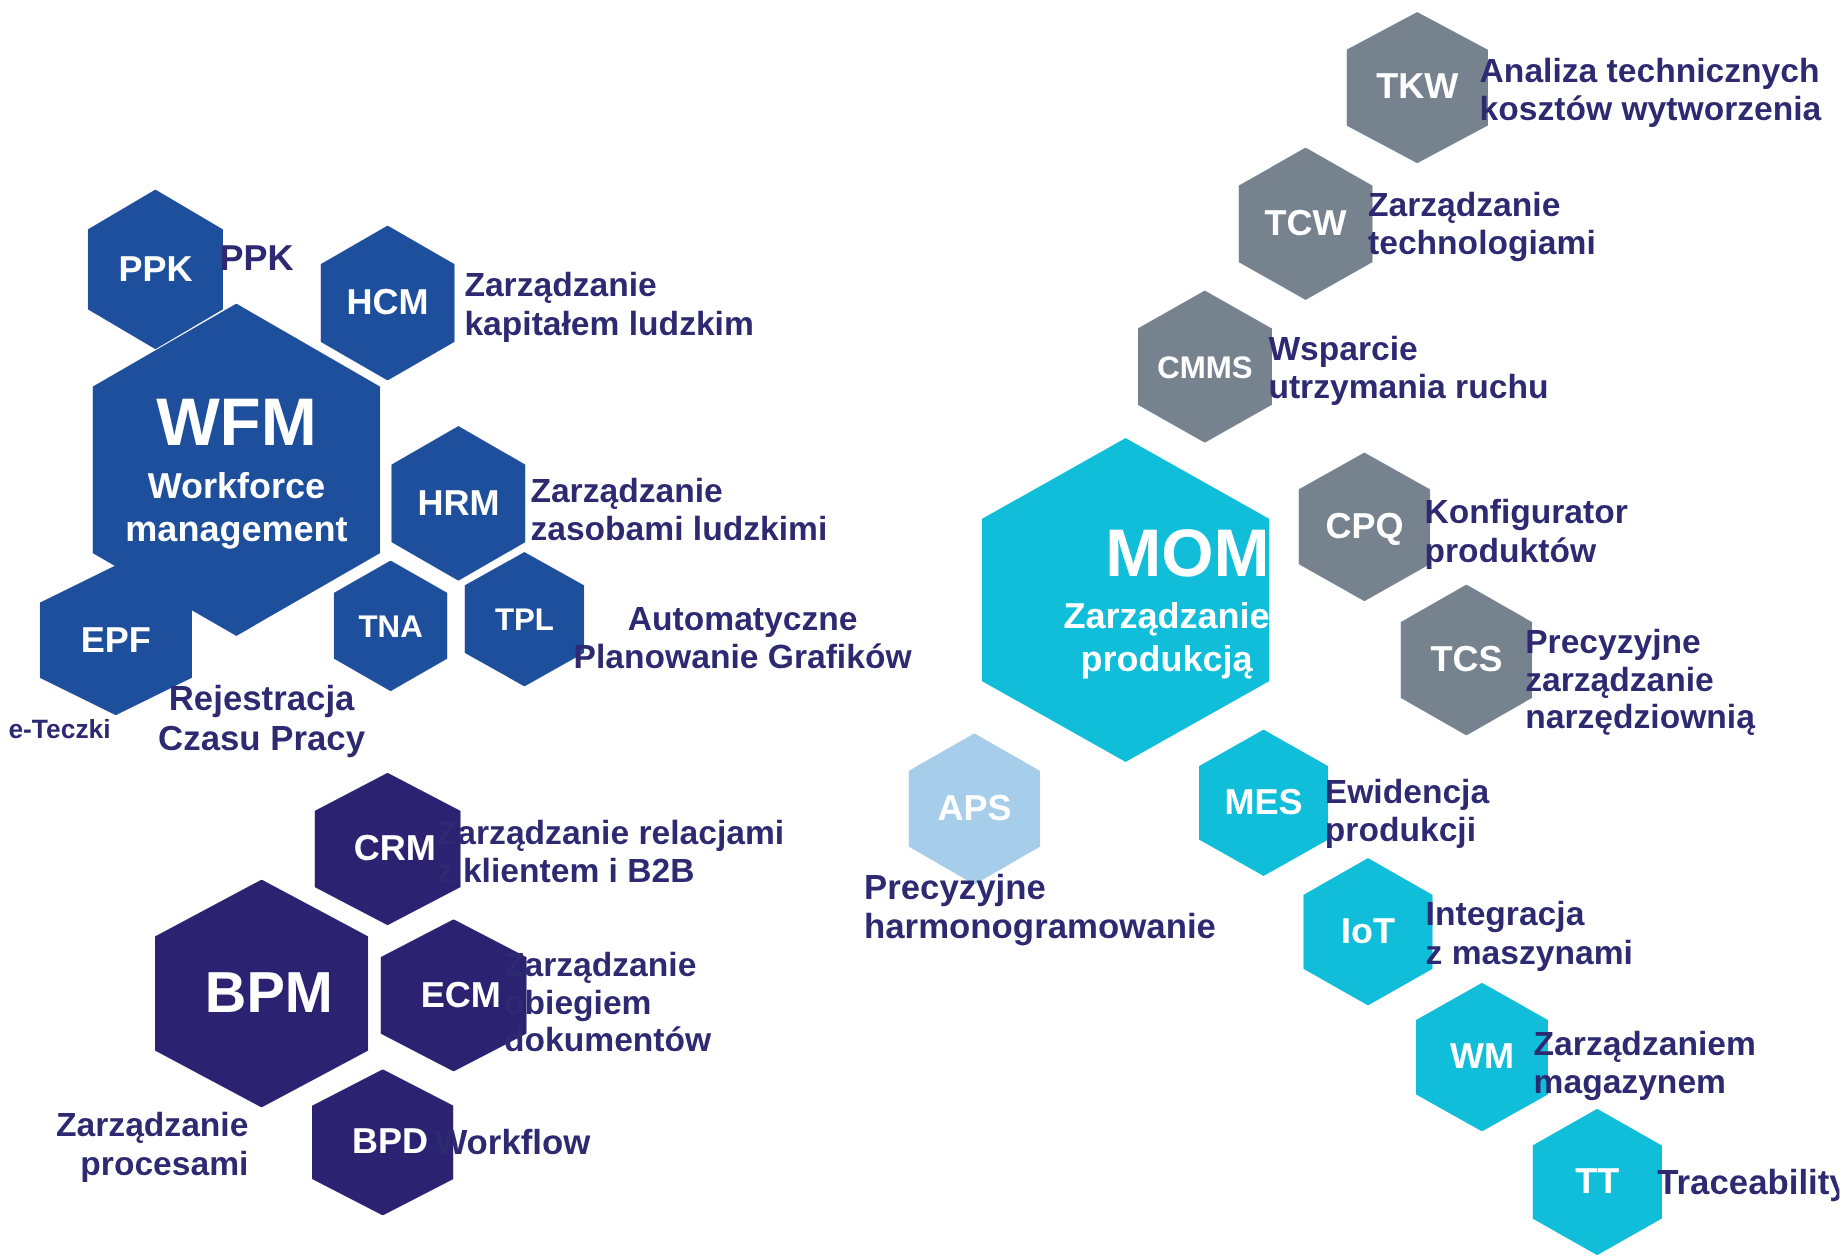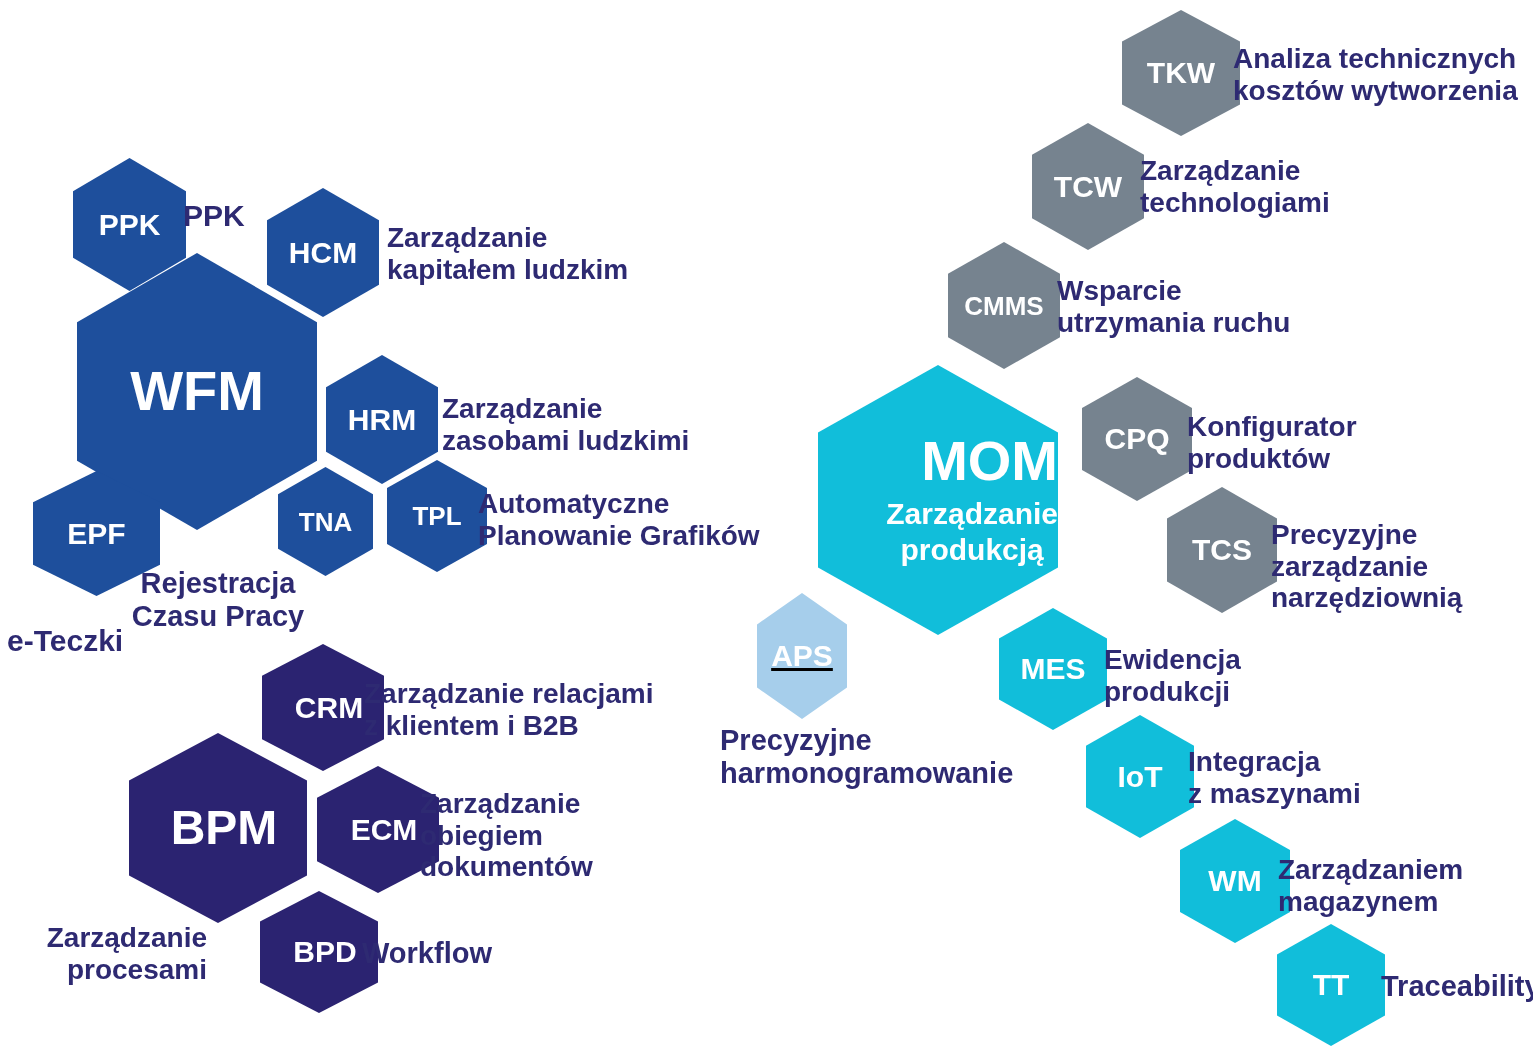--- a/index.html
+++ b/index.html
@@ -70,43 +70,45 @@
     <div class="desc" style="left:183px;top:199px;font-size:30px;">PPK</div>
 
     <div class="hex c-blue" style="left:247px;top:188px;width:112px;height:129px;">
       <span class="code">HCM</span>
     </div>
     <div class="desc" style="left:387px;top:222px;">Zarządzanie
 kapitałem ludzkim</div>
 
     <div class="hex c-blue" style="left:57px;top:253px;width:240px;height:277px;">
       <span class="big-title">WFM</span>
+      <span class="big-sub">Workforce
+management</span>
     </div>
 
     <div class="hex c-blue" style="left:306px;top:355px;width:112px;height:129px;">
       <span class="code">HRM</span>
     </div>
     <div class="desc" style="left:442px;top:393px;">Zarządzanie
 zasobami ludzkimi</div>
 
     <div class="hex c-blue" style="left:13px;top:471px;width:127px;height:125px;">
       <span class="code">EPF</span>
     </div>
-    <div class="desc" style="left:7px;top:624px;font-size:30px;">e-Teczki</div>
+    <div class="desc" style="left:7px;top:596px;font-size:22px;">e-Teczki</div>
 
     <div class="hex c-blue" style="left:258px;top:467px;width:95px;height:109px;">
       <span class="code code-sm">TNA</span>
     </div>
     <div class="desc t-center" style="left:128px;top:567px;width:180px;font-size:29px;">Rejestracja
 Czasu Pracy</div>
 
     <div class="hex c-blue" style="left:367px;top:460px;width:100px;height:112px;">
       <span class="code code-sm">TPL</span>
     </div>
-    <div class="desc" style="left:478px;top:488px;">Automatyczne
+    <div class="desc" style="left:478px;top:500px;text-align:center;">Automatyczne
 Planowanie Grafików</div>
   </section>
 
   <section>
     <div class="hex c-navy" style="left:242px;top:644px;width:110px;height:127px;">
       <span class="code">CRM</span>
     </div>
     <div class="desc" style="left:364px;top:678px;">Zarządzanie relacjami
 z klientem i B2B</div>
 
@@ -162,21 +164,21 @@
 narzędziownią</div>
   </section>
 
   <section>
     <div class="hex c-cyan" style="left:798px;top:365px;width:240px;height:270px;align-items:flex-end;">
       <span class="big-title">MOM</span>
       <span class="big-sub">Zarządzanie
 produkcją</span>
     </div>
 
-    <div class="hex c-light" style="left:737px;top:593px;width:90px;height:126px;text-decoration:underline;">
+    <div class="hex c-light" style="left:737px;top:611px;width:110px;height:126px;">
       <span class="code">APS</span>
     </div>
     <div class="desc" style="left:720px;top:724px;font-size:29px;">Precyzyjne
 harmonogramowanie</div>
 
     <div class="hex c-cyan" style="left:979px;top:608px;width:108px;height:122px;">
       <span class="code">MES</span>
     </div>
     <div class="desc" style="left:1104px;top:644px;">Ewidencja
 produkcji</div>

